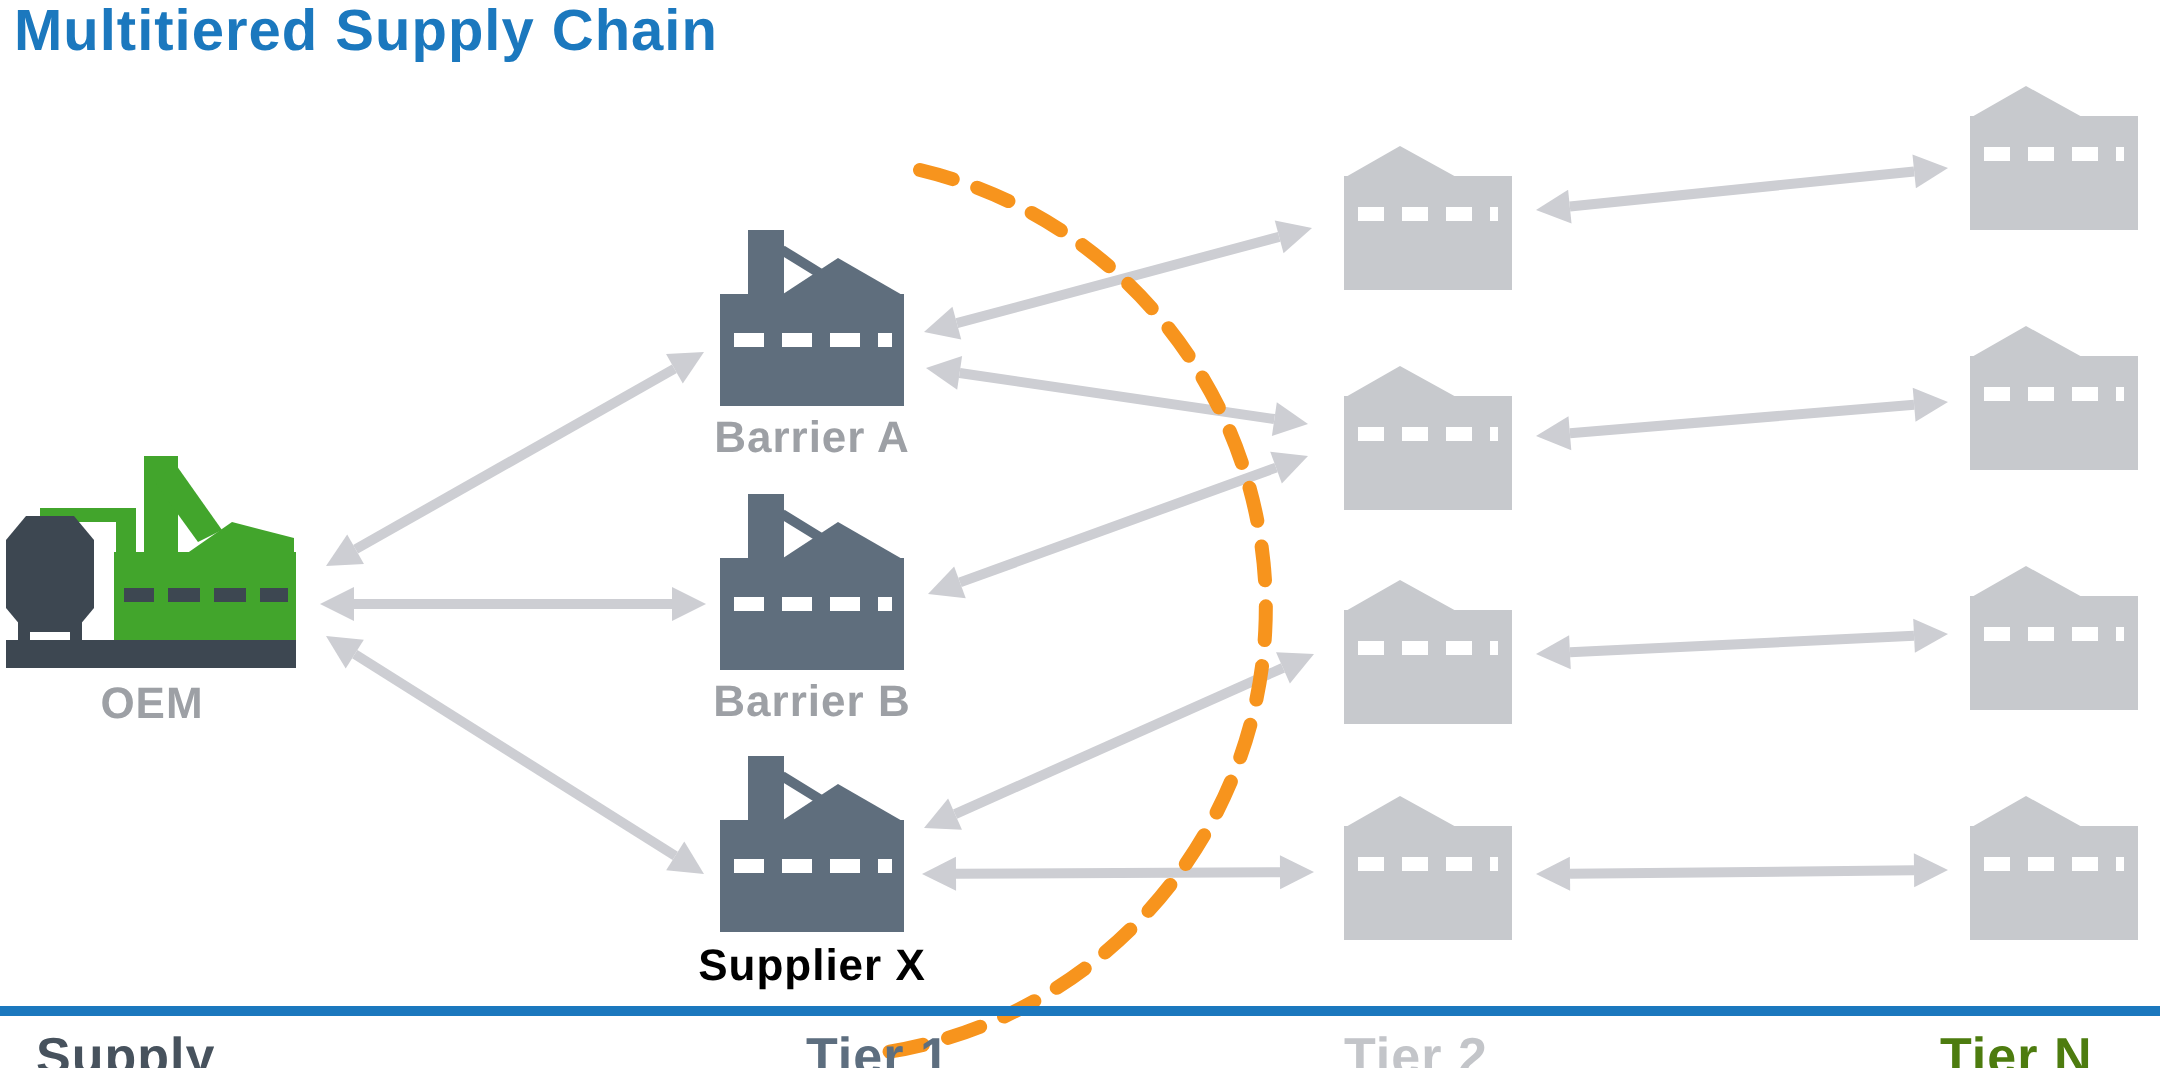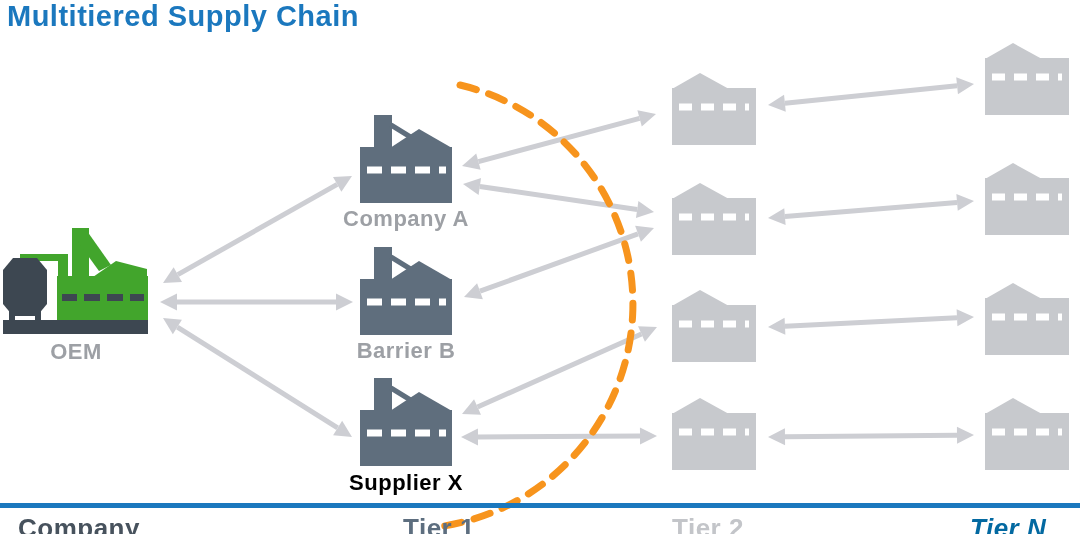--- a/index.html
+++ b/index.html
@@ -166,24 +166,24 @@
         <rect x="985" y="413" width="84" height="57" fill="#c7c9cd"></rect>
         <line x1="992" y1="432" x2="1062" y2="432" stroke="#ffffff" stroke-width="7" stroke-dasharray="13 9"></line>
       </g>
       <path d="M 460 85 A 225 225 0 0 1 437 527" fill="none" stroke="#f7941d" stroke-width="7" stroke-dasharray="17 13" stroke-linecap="round"></path>
     </svg>
 
   <div class="txt page-title" style="color: rgb(27, 120, 190);">Multitiered Supply Chain</div>
 
 
   <div class="txt node-label label-oem" style="color: rgb(157, 160, 165);">OEM</div>
-  <div class="txt node-label label-supplier-a" style="color: rgb(157, 160, 165);">Company A</div>
+  <div class="txt node-label label-supplier-a" style="color: rgb(157, 160, 165);">Barrier A</div>
   <div class="txt node-label label-supplier-b" style="color: rgb(157, 160, 165);">Barrier B</div>
   <div class="txt node-label label-supplier-x" style="color: #000000;">Supplier X</div>
 
   <div class="axis-line" style="background-color: rgb(27, 120, 190);"></div>
 
-  <div class="txt axis-label axis-company" style="color: rgb(71, 82, 93);">Company</div>
+  <div class="txt axis-label axis-company" style="color: rgb(71, 82, 93);">Supply</div>
   <div class="txt axis-label axis-tier1" style="color: rgb(93, 110, 127);">Tier 1</div>
   <div class="txt axis-label axis-tier2" style="color: rgb(195, 197, 201);">Tier 2</div>
-  <div class="txt axis-label axis-tiern" style="color: #0369a1; font-style: italic;">Tier N</div>
+  <div class="txt axis-label axis-tiern" style="color: #4d7c0f;">Tier N</div>
 
 </div>
 
 </body></html>

